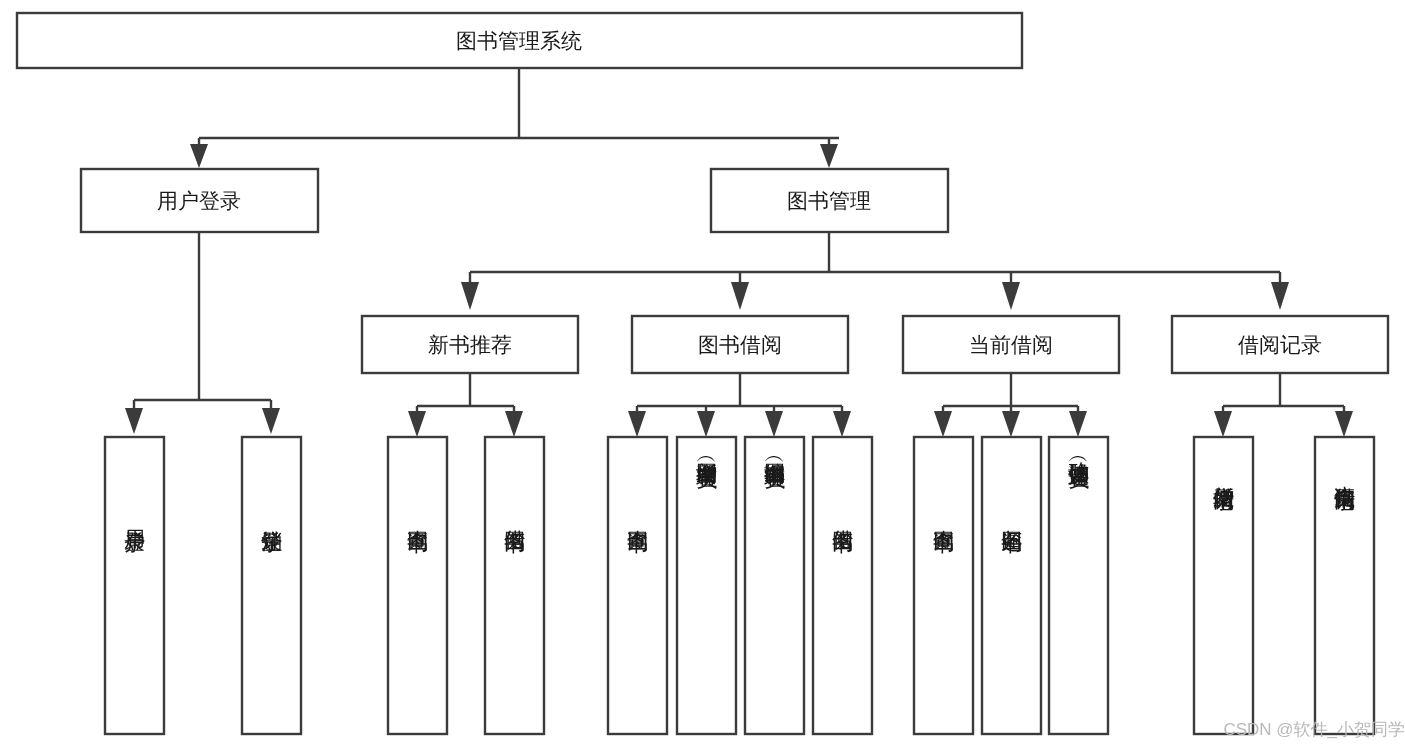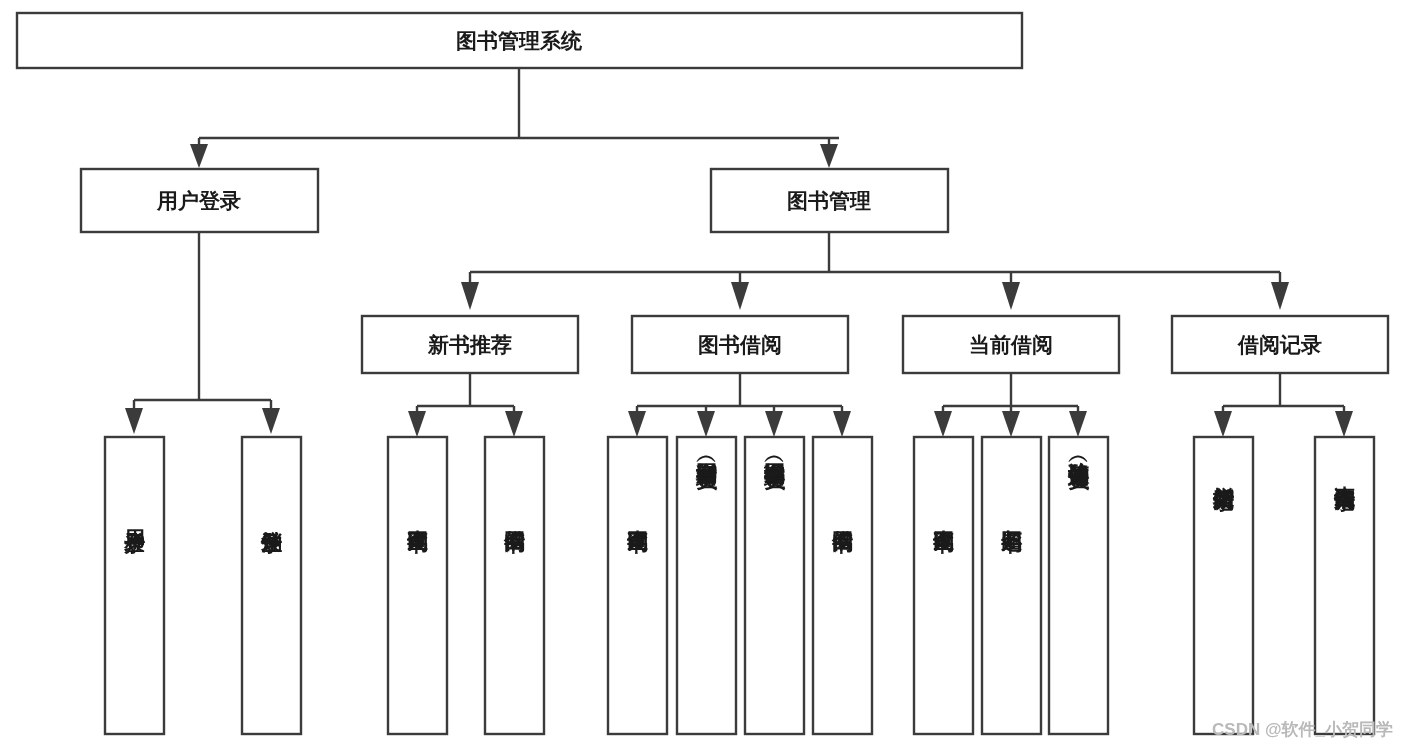--- a/index.html
+++ b/index.html
@@ -9,21 +9,20 @@
   }
   body {
     font-family: "Liberation Sans", "DejaVu Sans", sans-serif;
   }
   #stage {
     position: relative;
     width: 1405px;
     height: 747px;
     background: #ffffff;
     overflow: hidden;
-    font-weight: bold;
   }
   svg#diagram {
     position: absolute;
     left: 0;
     top: 0;
     width: 1405px;
     height: 747px;
     display: block;
   }
   .node-rect {
@@ -61,21 +60,21 @@
     text-orientation: upright;
     font-family: "Liberation Sans", "DejaVu Sans", sans-serif;
     font-size: 21px;
     line-height: 1.06;
     color: #1a1a1a;
     letter-spacing: 1px;
     white-space: nowrap;
   }
   .watermark {
     position: absolute;
-    right: 12px;
+    right: 0;
     bottom: 6px;
     font-family: "Liberation Sans", "DejaVu Sans", sans-serif;
     font-size: 17px;
     color: #b9b9b9;
     white-space: nowrap;
     pointer-events: none;
   }
 </style>
 </head>
 <body>

